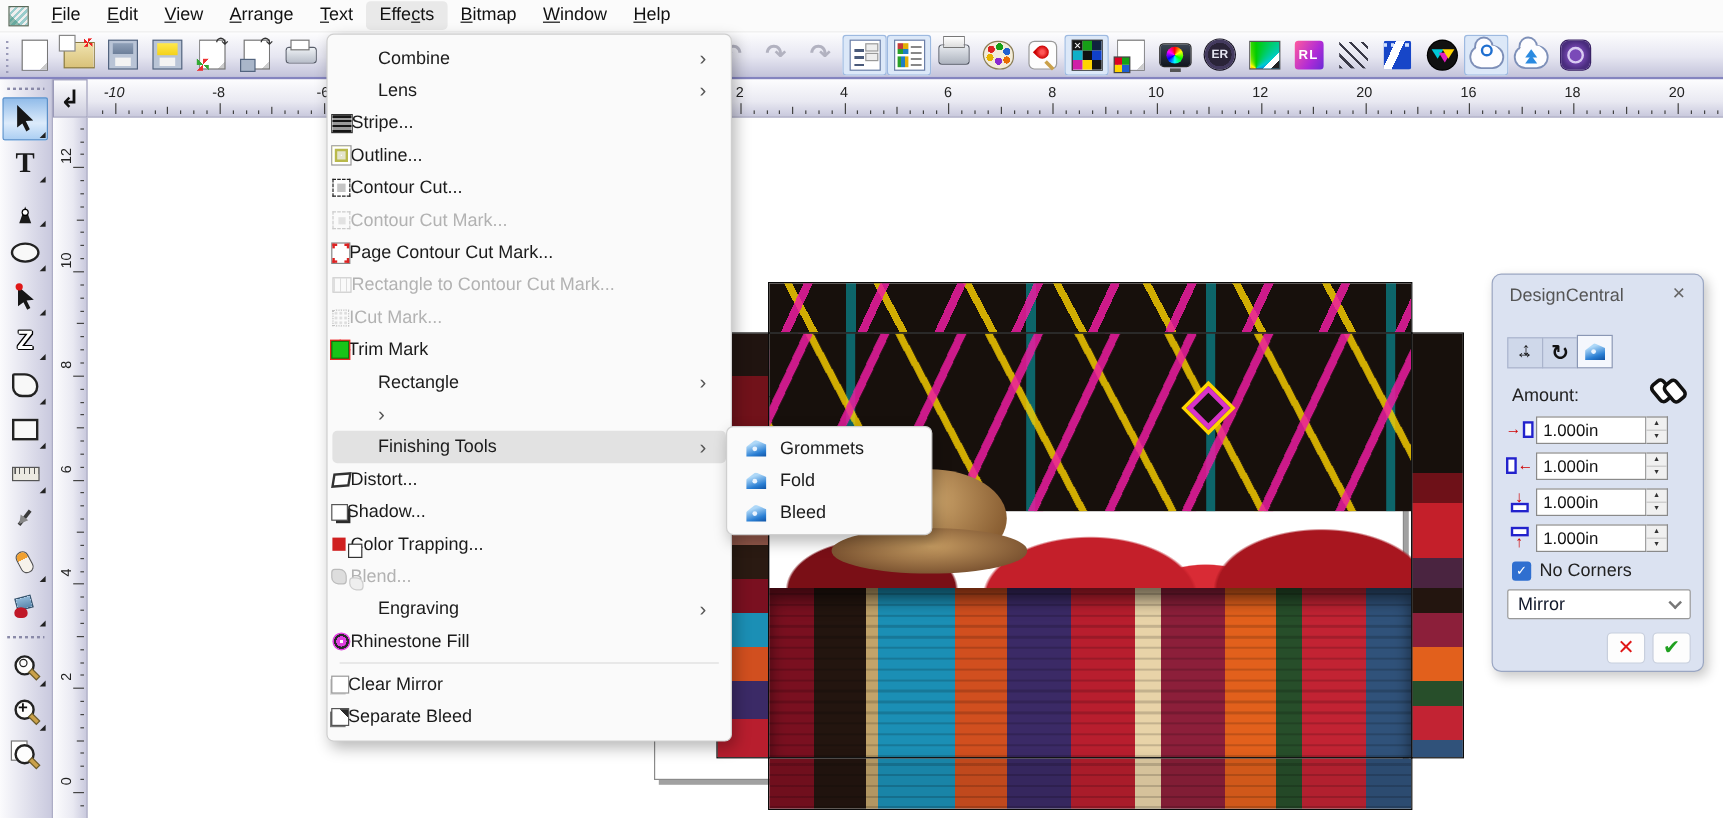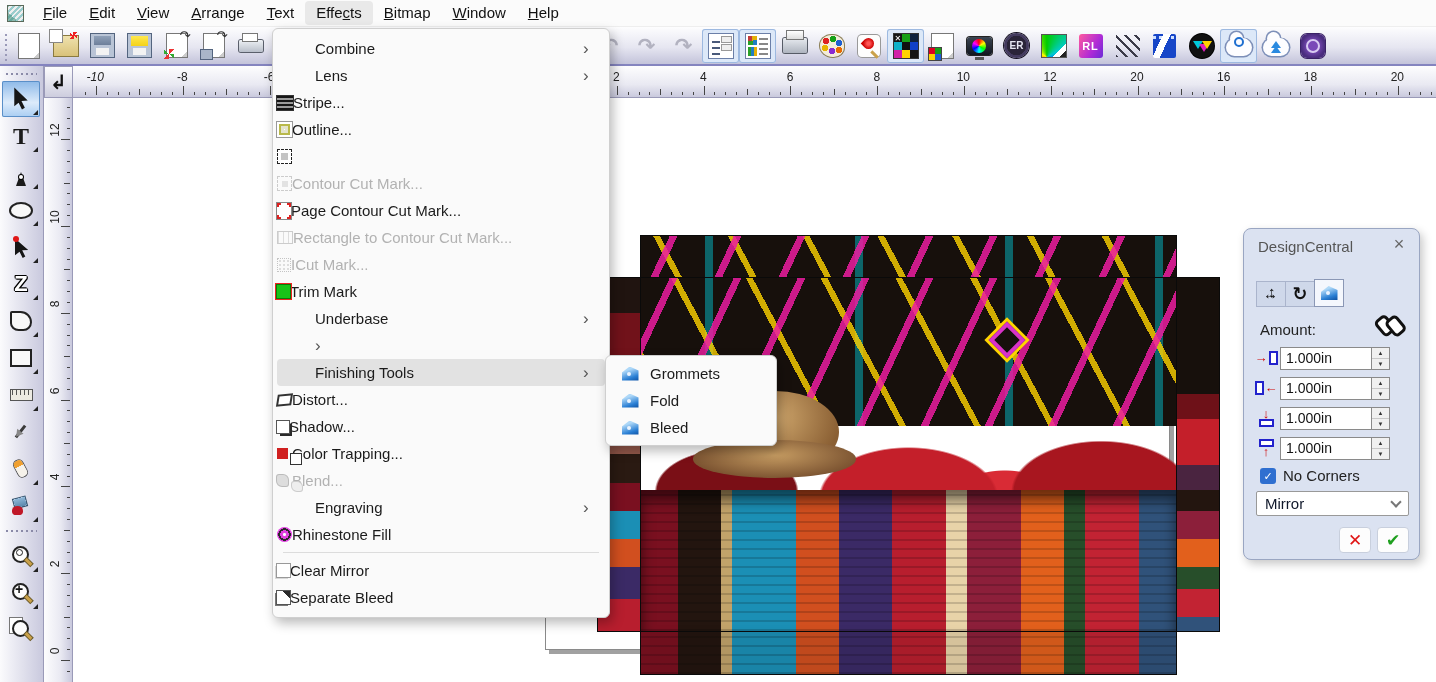--- a/index.html
+++ b/index.html
@@ -760,20 +760,21 @@
       <span class="mlab">Stripe...</span>
       <span class="marr"></span>
     </div>
     <div class="mrow">
       <span class="mic mi-outline"></span>
       <span class="mlab">Outline...</span>
       <span class="marr"></span>
     </div>
     <div class="mrow">
       <span class="mic mi-contour-cut"></span>
+      <span class="mlab">Contour Cut...</span>
       <span class="marr"></span>
     </div>
     <div class="mrow dis">
       <span class="mic mi-contour-cut-mark"></span>
       <span class="mlab">Contour Cut Mark...</span>
       <span class="marr"></span>
     </div>
     <div class="mrow">
       <span class="mic mi-page-contour-cut-mark"></span>
       <span class="mlab">Page Contour Cut Mark...</span>
@@ -789,21 +790,21 @@
       <span class="mlab">ICut Mark...</span>
       <span class="marr"></span>
     </div>
     <div class="mrow">
       <span class="mic mi-trim-mark"></span>
       <span class="mlab">Trim Mark</span>
       <span class="marr"></span>
     </div>
     <div class="mrow">
       <span class="mic"></span>
-      <span class="mlab">Underbase</span>
+      <span class="mlab">Rectangle</span>
       <span class="marr">›</span>
     </div>
     <div class="mrow">
       <span class="mic"></span>
       <span class="marr">›</span>
     </div>
     <div class="mrow hl">
       <span class="mic"></span>
       <span class="mlab">Finishing Tools</span>
       <span class="marr">›</span>

